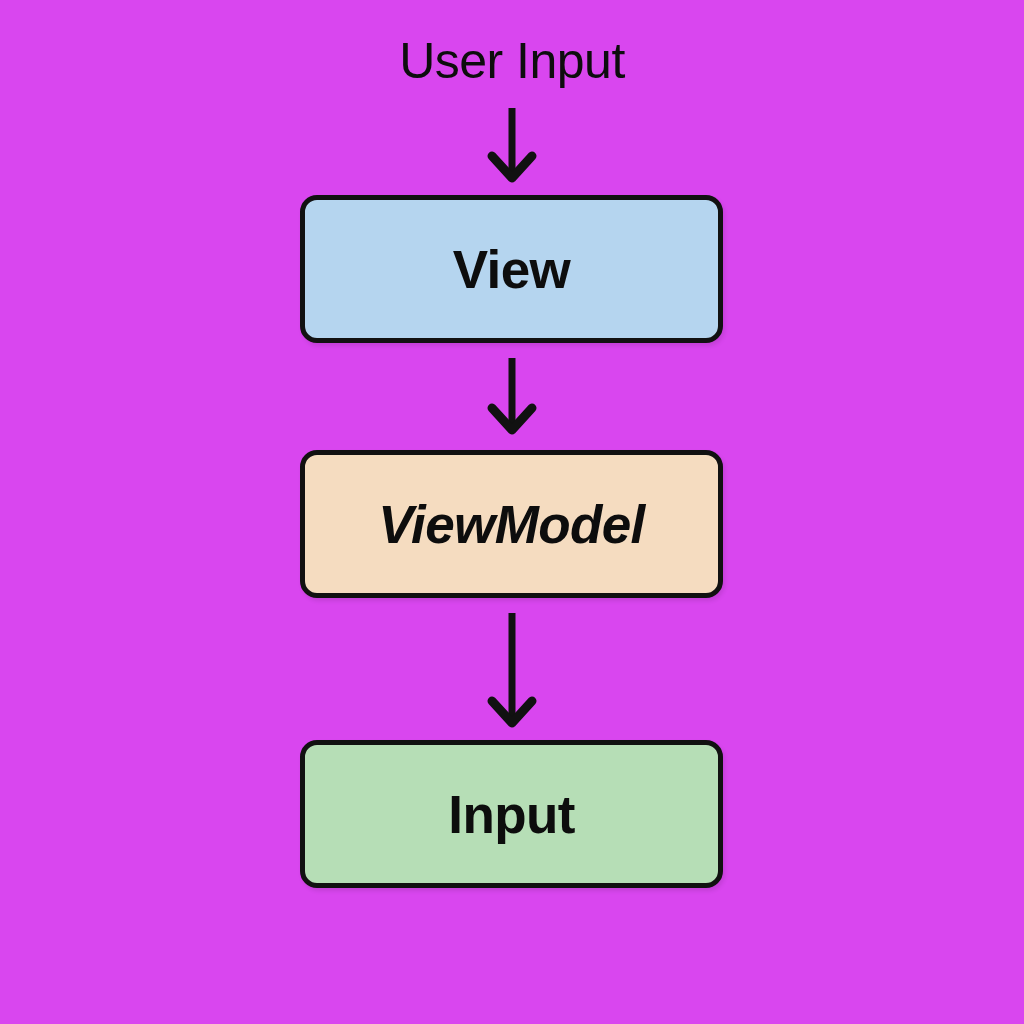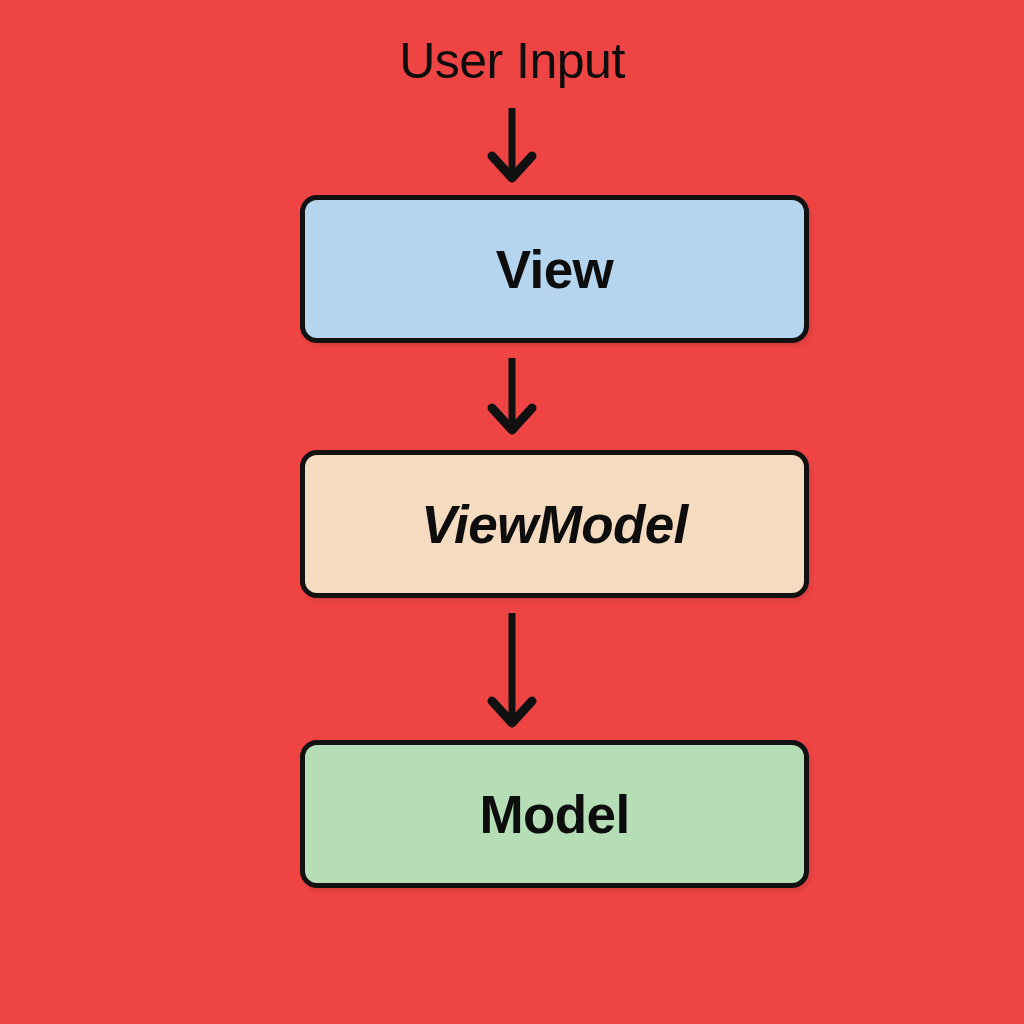--- a/index.html
+++ b/index.html
@@ -42,21 +42,21 @@
     left: 512px;
     transform: translateX(-50%);
     pointer-events: none;
   }
   .flow-arrow svg { display: block; overflow: visible; }
 
   
   .node-box {
     position: absolute;
     left: 300px;
-    width: 509px;
+    width: 423px;
     height: 148px;
     box-sizing: border-box;
     border: 5px solid #a21caf;
     border-radius: 17px;
     display: flex;
     align-items: center;
     justify-content: center;
     box-shadow: 2px 3px 4px rgba(0,0,0,0.10);
   }
   .node-label {
@@ -72,21 +72,21 @@
   #node-viewmodel { top: 450px; }
   #node-model     { top: 740px; }
 
   #arrow-input-to-view      { top: 108px; }
   #arrow-view-to-viewmodel  { top: 358px; }
   #arrow-viewmodel-to-model { top: 613px; }
 </style>
 </head>
 <body style="background: rgb(248, 247, 245);">
 
-<div id="diagram-canvas" style="background: #ef4444;">
+<div id="diagram-canvas" style="background: #d946ef;">
 
   <div class="source-label">User Input</div>
 
   <div class="flow-arrow" id="arrow-input-to-view">
     <svg width="56" height="74" viewBox="0 0 56 74" aria-hidden="true">
       <line x1="28" y1="0" x2="28" y2="68" stroke="#111111" stroke-width="7" stroke-linecap="butt"></line>
       <polyline points="8,48 28,70 48,48" fill="none" stroke="#111111" stroke-width="9" stroke-linecap="round" stroke-linejoin="round"></polyline>
     </svg>
   </div>
 
@@ -106,16 +106,16 @@
   </div>
 
   <div class="flow-arrow" id="arrow-viewmodel-to-model">
     <svg width="56" height="114" viewBox="0 0 56 114" aria-hidden="true">
       <line x1="28" y1="0" x2="28" y2="108" stroke="#111111" stroke-width="7" stroke-linecap="butt"></line>
       <polyline points="8,88 28,110 48,88" fill="none" stroke="#111111" stroke-width="9" stroke-linecap="round" stroke-linejoin="round"></polyline>
     </svg>
   </div>
 
   <div class="node-box" id="node-model" style="background: rgb(182, 222, 182); border-color: rgb(17, 17, 17);">
-    <span class="node-label">Model</span>
+    <span class="node-label">Input</span>
   </div>
 
 </div>
 
 </body></html>

